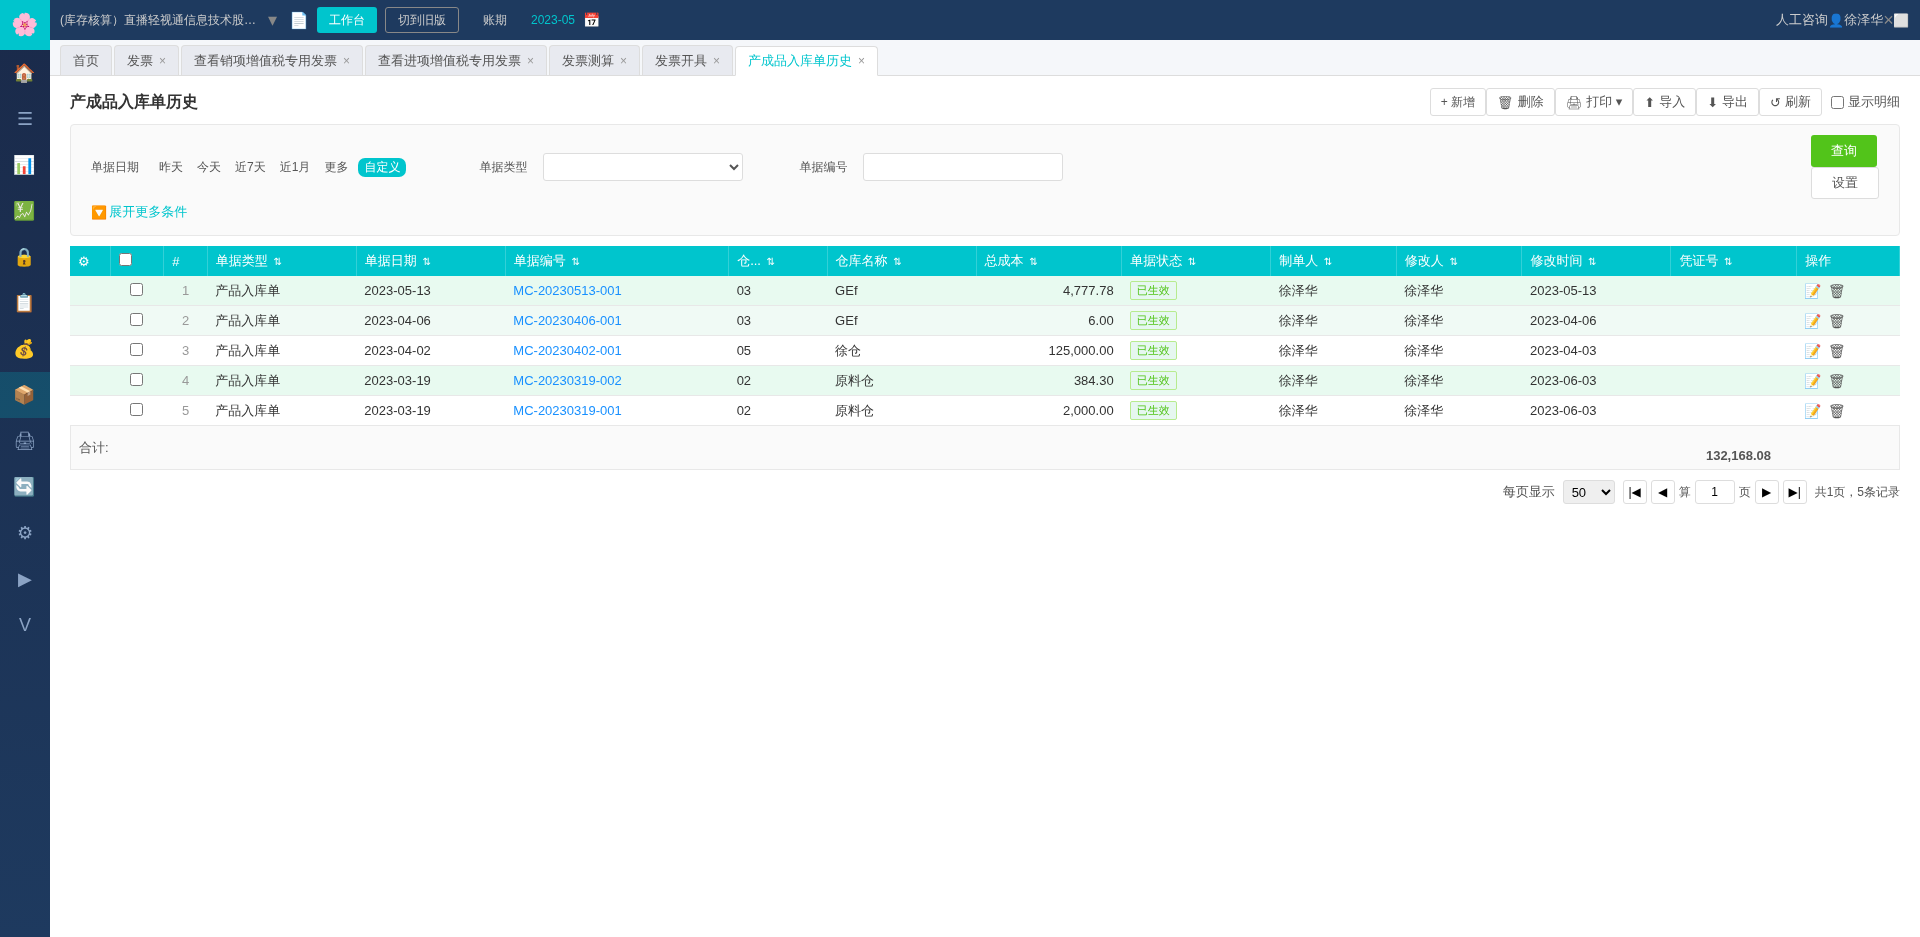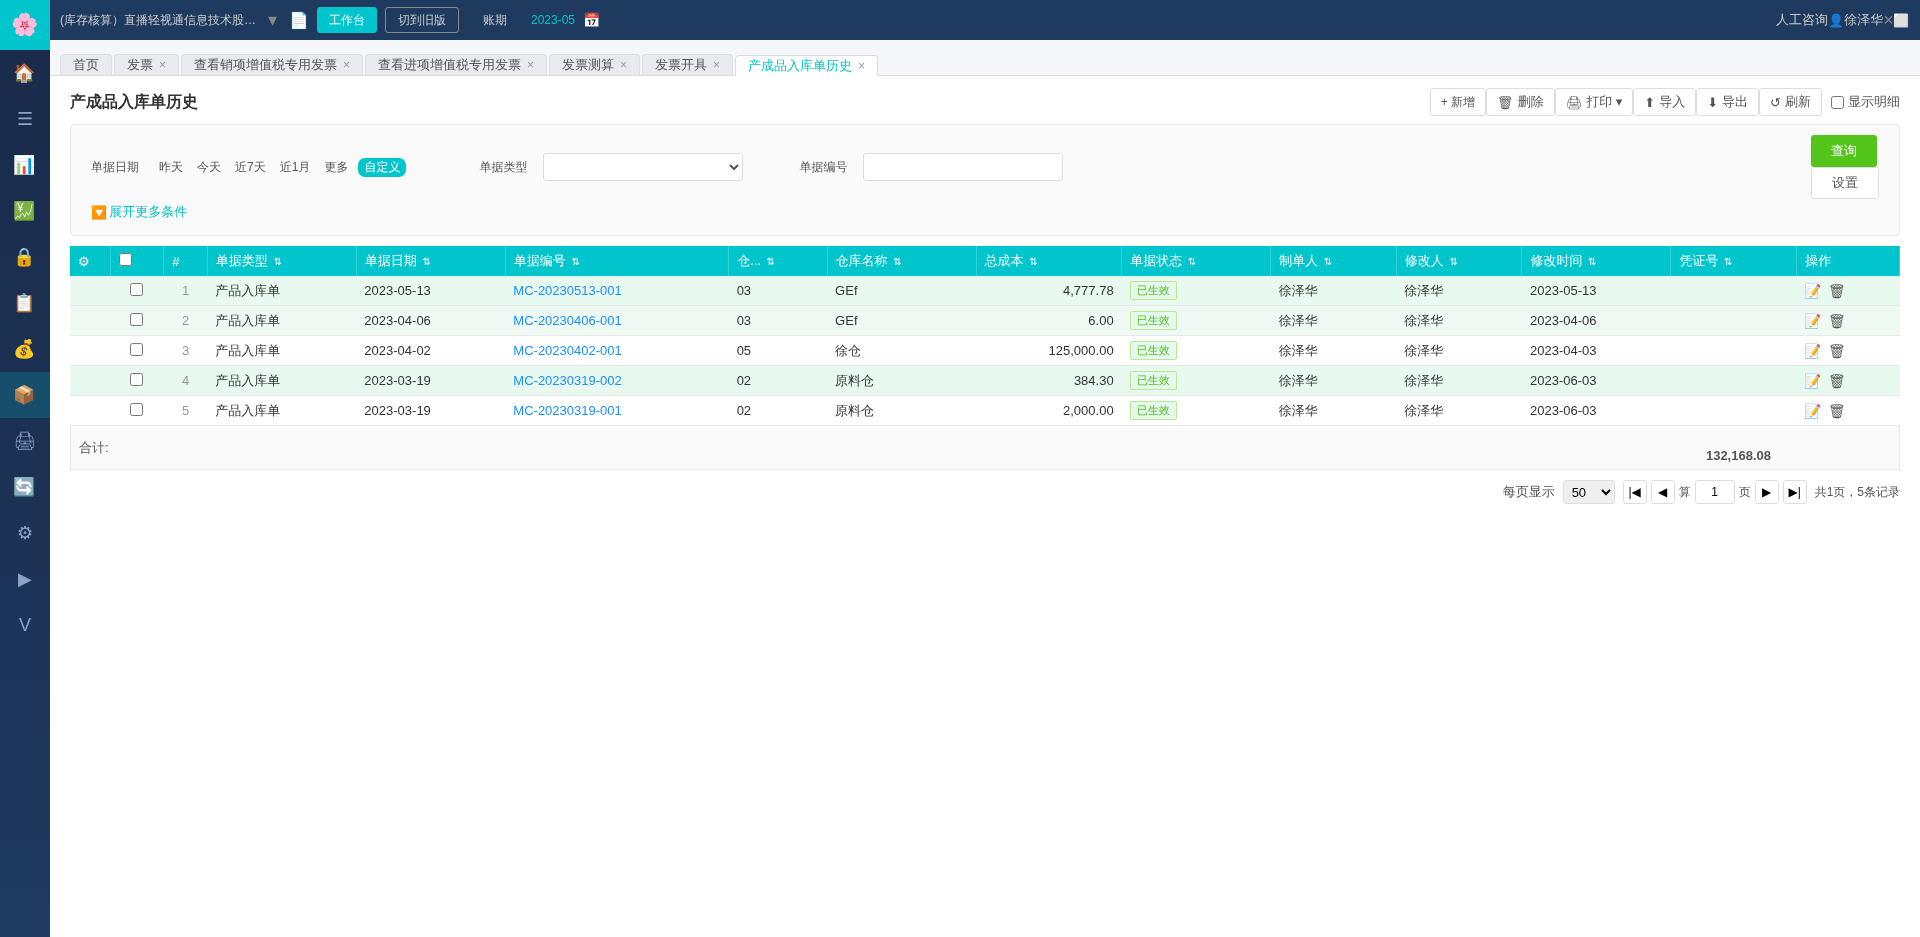--- a/index.html
+++ b/index.html
@@ -19,21 +19,21 @@
     .topbar { height: 40px; background: #1e3a5f; display: flex; align-items: center; padding: 0 10px; gap: 8px; flex-shrink: 0; }
     .company-name { color: #ccc; font-size: 12px; max-width: 200px; overflow: hidden; text-overflow: ellipsis; white-space: nowrap; }
     .topbar-btn { height: 26px; padding: 0 12px; border: none; border-radius: 3px; cursor: pointer; font-size: 12px; }
     .btn-workbench { background: #00c5cd; color: white; }
     .btn-switch { background: transparent; border: 1px solid #888; color: #ccc; }
     .account-period { color: #ccc; font-size: 12px; margin-left: 16px; }
     .topbar-right { margin-left: auto; display: flex; align-items: center; gap: 0; color: #ccc; font-size: 12px; }
 
     
     .tabs-bar { height: 36px; background: #f5f7fa; display: flex; align-items: flex-end; padding: 0 10px; border-bottom: 1px solid #ddd; flex-shrink: 0; gap: 2px; }
-    .tab { height: 21px; padding: 0 12px; display: flex; align-items: center; gap: 6px; font-size: 12px; color: #555; cursor: pointer; border: 1px solid #ddd; border-bottom: none; background: #e8eaf0; border-radius: 4px 4px 0 0; white-space: nowrap; }
+    .tab { height: 30px; padding: 0 12px; display: flex; align-items: center; gap: 6px; font-size: 12px; color: #555; cursor: pointer; border: 1px solid #ddd; border-bottom: none; background: #e8eaf0; border-radius: 4px 4px 0 0; white-space: nowrap; }
     .tab.active { background: white; color: #00c5cd; border-bottom: 1px solid white; position: relative; bottom: -1px; z-index: 1; }
     .tab-close { font-size: 12px; color: #999; line-height: 1; }
     .tab-home { background: #e8eaf0; }
 
     
     .content { flex: 1; background: white; overflow: auto; padding: 0; }
     
     
     .page-header { display: flex; align-items: center; justify-content: space-between; padding: 12px 20px 8px; border-bottom: none; }
     .page-title { font-size: 16px; font-weight: bold; color: #333; }

